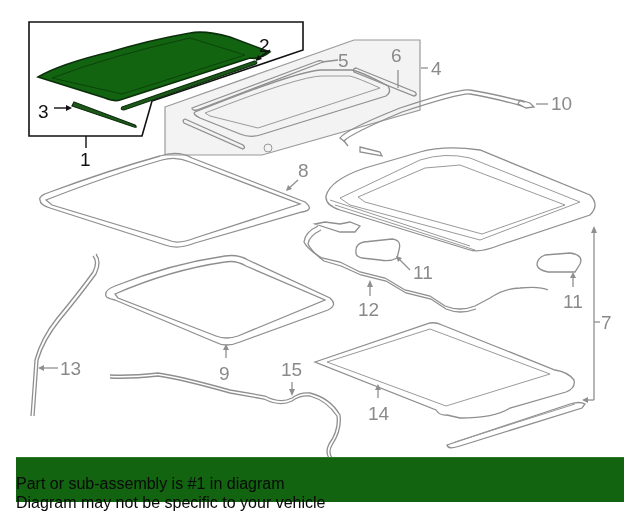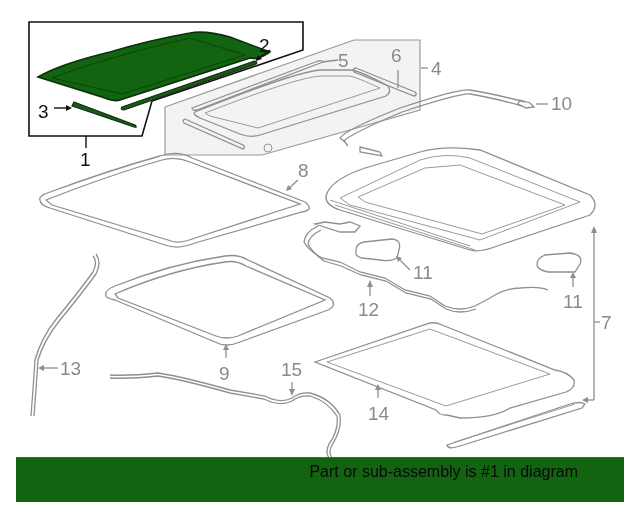--- a/index.html
+++ b/index.html
@@ -5,23 +5,23 @@
   html, body { margin:0; padding:0; background:#ffffff; }
   body { width:640px; height:512px; position:relative; overflow:hidden; font-family:"Liberation Sans", sans-serif; }
   #diagram { position:absolute; left:0; top:0; width:640px; height:512px; }
   .lbl { font-family:"Liberation Sans", sans-serif; font-size:19px; fill:#8a8a8a; }
   .lbl-dark { font-family:"Liberation Sans", sans-serif; font-size:19px; fill:#111111; }
   .ln { stroke:#8f8f8f; stroke-width:1.3; fill:none; }
   .ln2 { stroke:#9a9a9a; stroke-width:1; fill:none; }
   .ld { stroke:#111; stroke-width:1.4; fill:none; }
   #banner {
     position:absolute; left:16px; top:457px; width:608px; height:45px;
-    background:#126410; color:#0a0a0a; text-align:right;
+    background:#126410; color:#0a0a0a; text-align:left;
     font-family:"Liberation Sans", sans-serif; font-size:16px; line-height:19px;
-    padding-top:4px; box-sizing:border-box; border-top:1px solid #2f7a2a;
+    padding-top:16px; box-sizing:border-box; border-top:1px solid #2f7a2a;
   }
   #banner div { margin-right:46px; }
 </style>
 </head>
 <body>
 
 <svg id="diagram" viewBox="0 0 640 512" xmlns="http://www.w3.org/2000/svg">
 
   <g>
     <polygon points="165,107 354,40 420,40 420,110 262,155 165,155" fill="#f3f3f3" stroke="#9a9a9a" stroke-width="1.2"></polygon>
@@ -150,13 +150,14 @@
   <text class="lbl" x="368" y="420">14</text>
 
   <g>
     <path class="ln" d="M447,445 L570,404 Q580,401 585,404 L582,408 L460,446 Q448,450 447,445 Z"></path>
     <path class="ln2" d="M455,442 L575,404"></path>
   </g>
 </svg>
 
 <div id="banner">
   <div>Part or sub-assembly is #1 in diagram</div>
+  <div>Diagram may not be specific to your vehicle</div>
 </div>
 
 </body></html>

